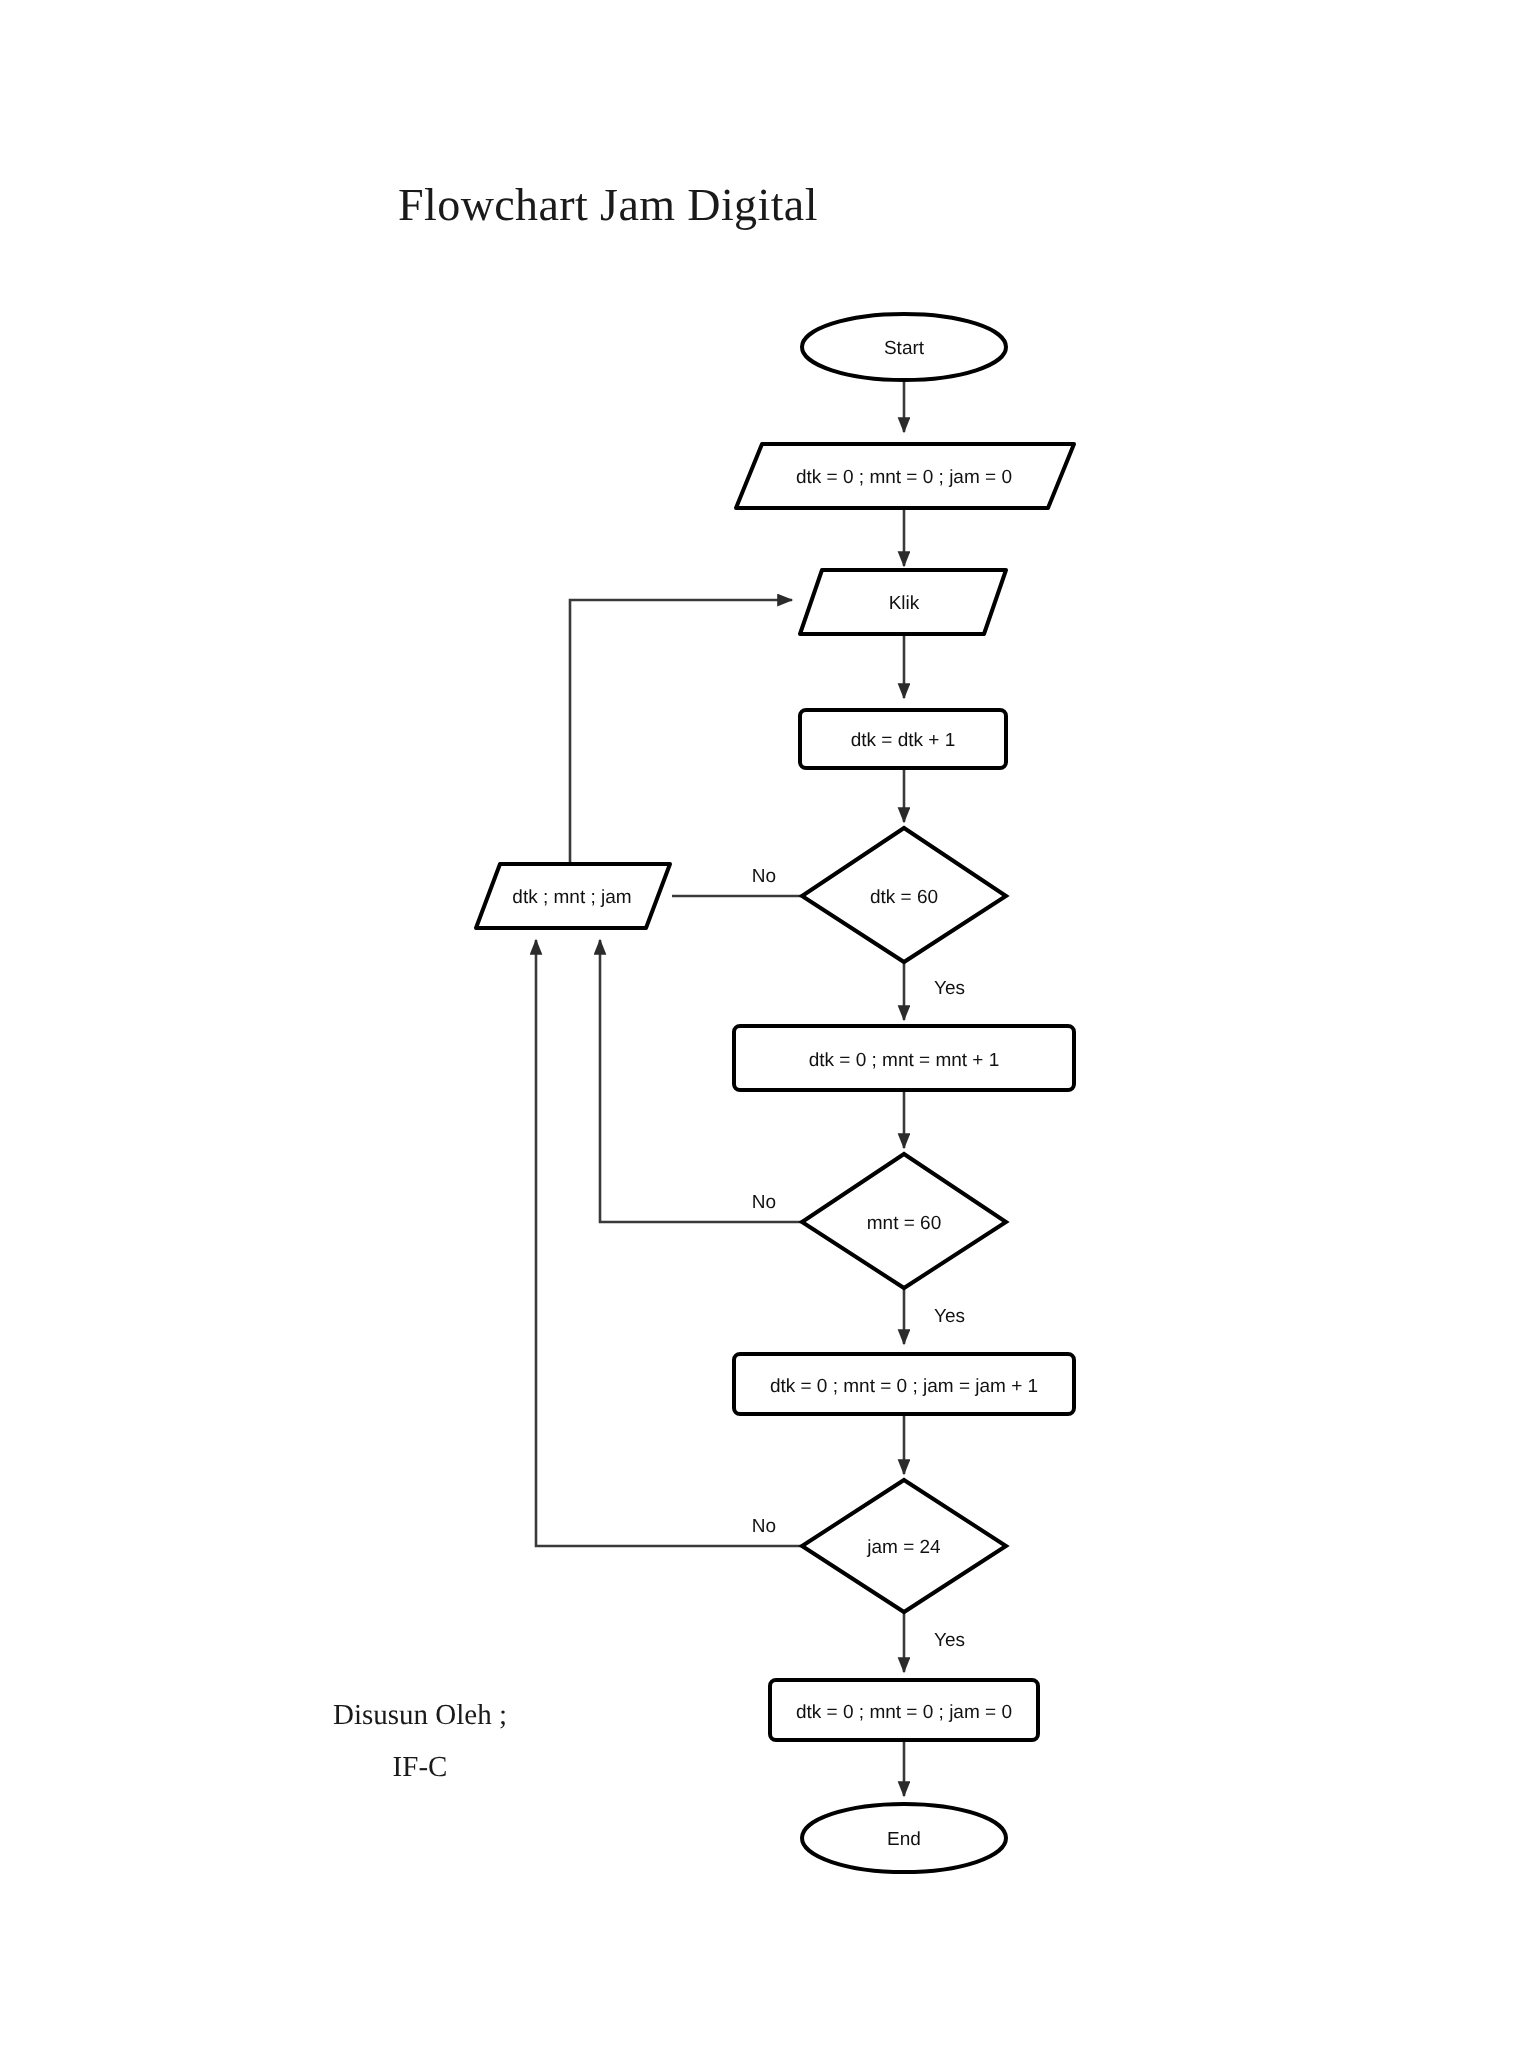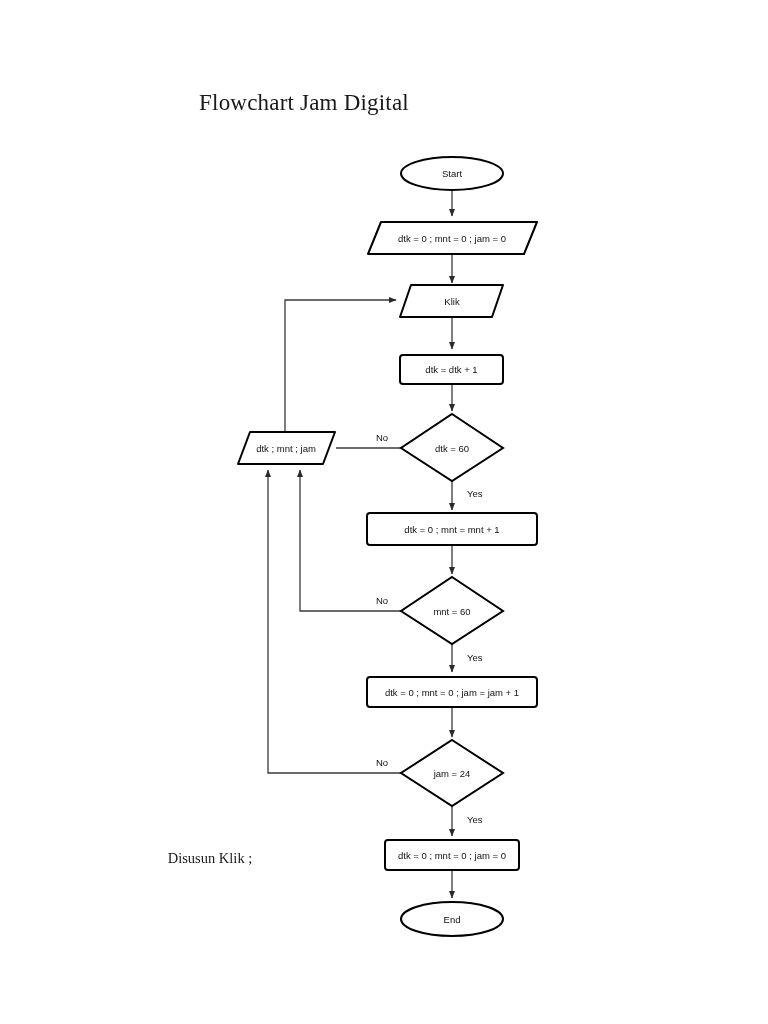--- a/index.html
+++ b/index.html
@@ -192,16 +192,17 @@
     </g>
 
     <g>
       <ellipse class="node-shape" cx="452" cy="919" rx="51" ry="17"></ellipse>
       <text class="shape-label" x="452" y="922.5" text-anchor="middle">End</text>
     </g>
 
   </svg>
 
   <div id="footer-block">
-    <span class="footer-line">Disusun Klik ;</span>
+    <span class="footer-line">Disusun Oleh ;</span>
+    <span class="footer-line">IF-C</span>
   </div>
 
 </div>
 
 </body></html>

